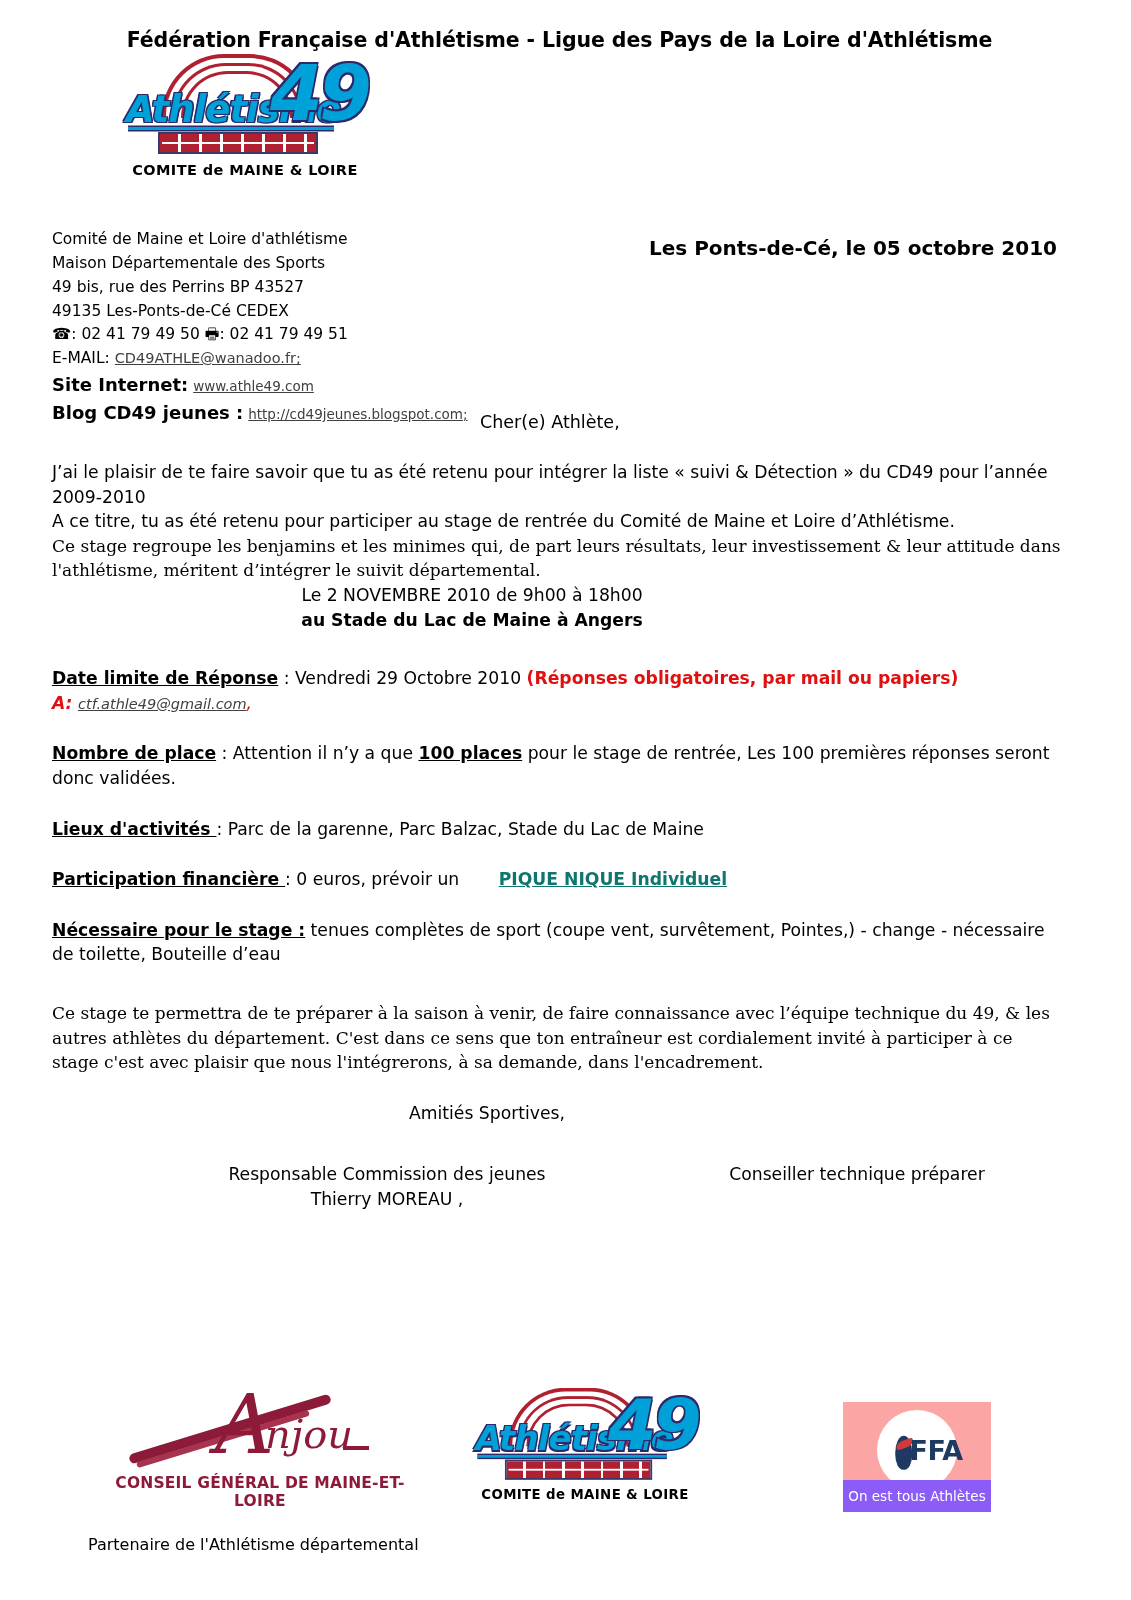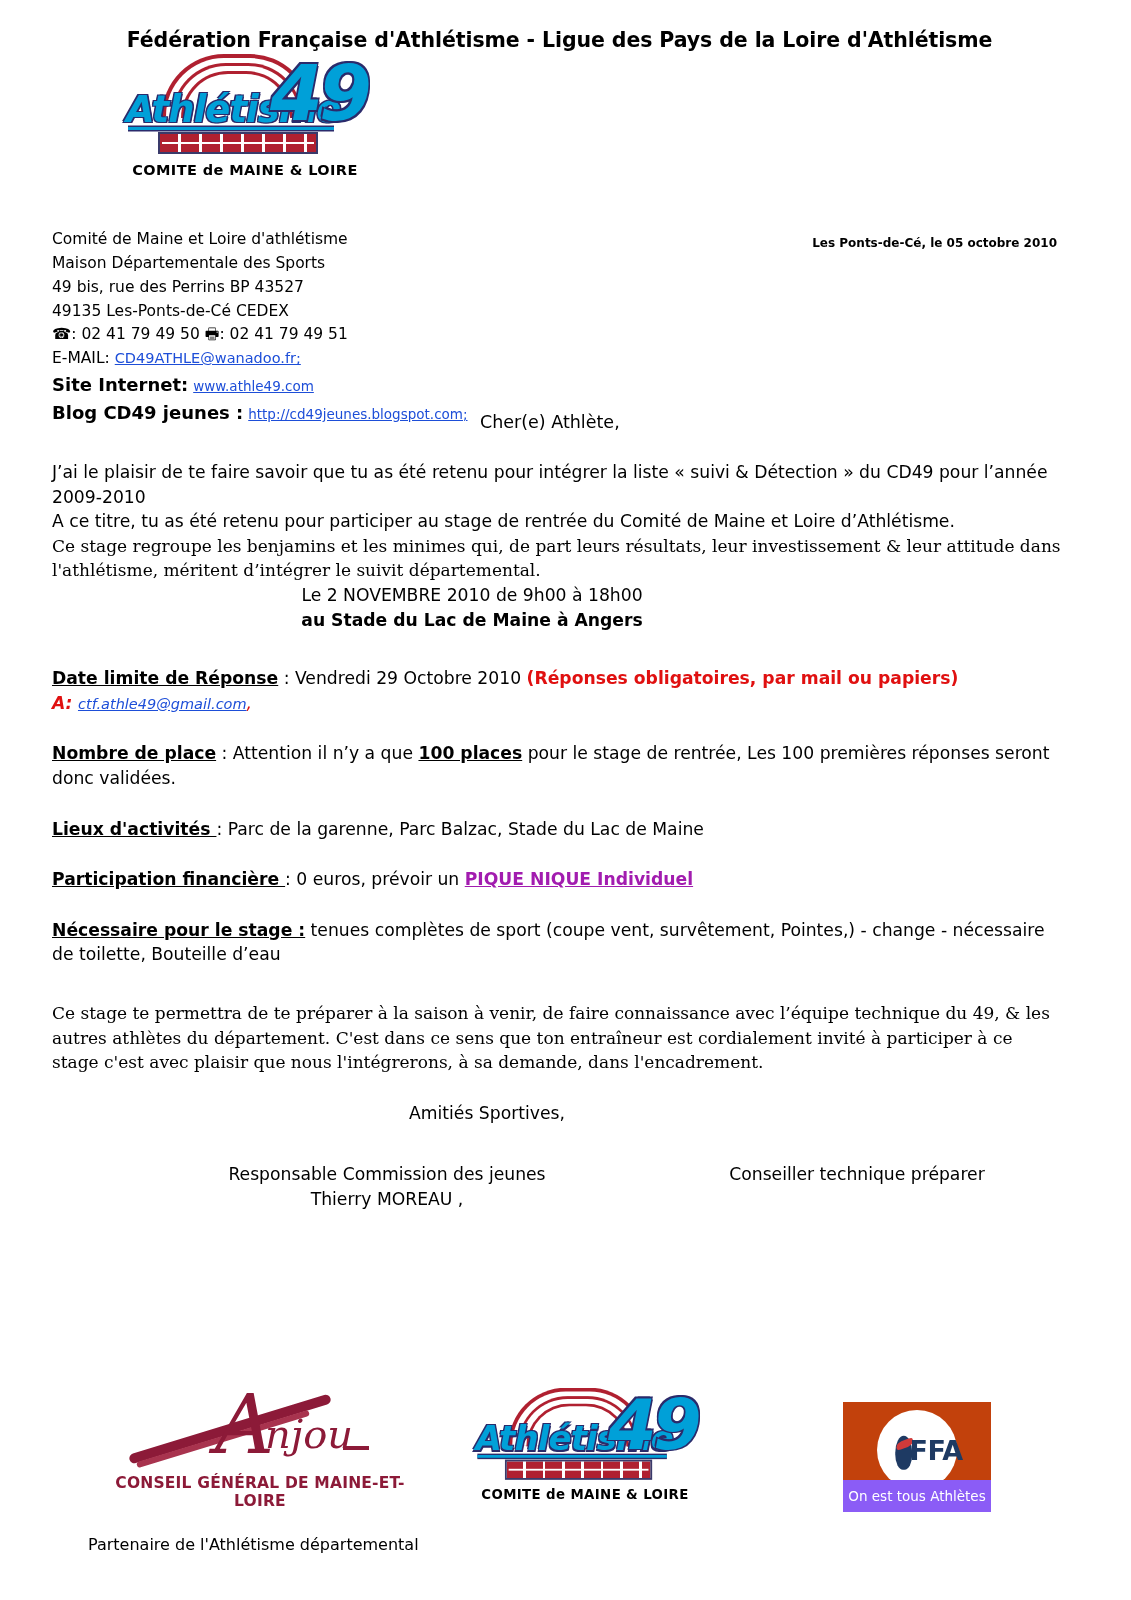--- a/index.html
+++ b/index.html
@@ -162,31 +162,31 @@
     font-size: 15.5px;
     line-height: 1.54;
     color: #000;
     white-space: nowrap;
   }
   .address .bigger {
     font-size: 18px;
     font-weight: bold;
   }
   a.link, .link {
-    color: #1d4ed8;
+    color: #404040;
     text-decoration: underline;
     font-size: 14.5px;
   }
   a.link.sm { font-size: 13.5px; }
   .date-line {
     position: absolute;
     right: 74px; top: 8px;
     font-family: "DejaVu Sans", sans-serif;
     font-weight: bold;
-    font-size: 12px;
+    font-size: 20px;
     color: #000;
     white-space: nowrap;
   }
 
   
   .salutation {
     position: absolute;
     left: 480px; top: 412px;
     font-size: 17.5px;
     font-family: "DejaVu Sans", sans-serif;
@@ -216,21 +216,21 @@
   .center-line.b { font-weight: bold; }
   .gap-md { height: 26px; }
   .gap-lg { height: 34px; }
 
   .sect-title {
     font-weight: bold;
     text-decoration: underline;
   }
   .red { color: #E01010; }
   .red-b { color: #E01010; font-weight: bold; }
-  .red-bu { color: #a21caf; font-weight: bold; text-decoration: underline; }
+  .red-bu { color: #0f766e; font-weight: bold; text-decoration: underline; margin-left: 34px; }
   .bold-u { font-weight: bold; text-decoration: underline; }
   .mail-line {
     padding-right: 330px;
     margin-top: 6px;
     font-style: italic;
   }
 
   .closing {
     text-align: center;
     padding-right: 140px;
@@ -326,21 +326,21 @@
     transform-origin: top left;
   }
   .ffa {
     position: absolute;
     left: 843px; top: 22px;
     width: 148px;
   }
   .ffa-top {
     position: relative;
     height: 78px;
-    background: #c2410c;
+    background: #fca5a5;
   }
   .ffa-circle {
     position: absolute;
     left: 50%; top: 8px;
     transform: translateX(-50%);
     width: 80px; height: 80px;
     border-radius: 50%;
     background: #ffffff;
   }
   .ffa-figure {

